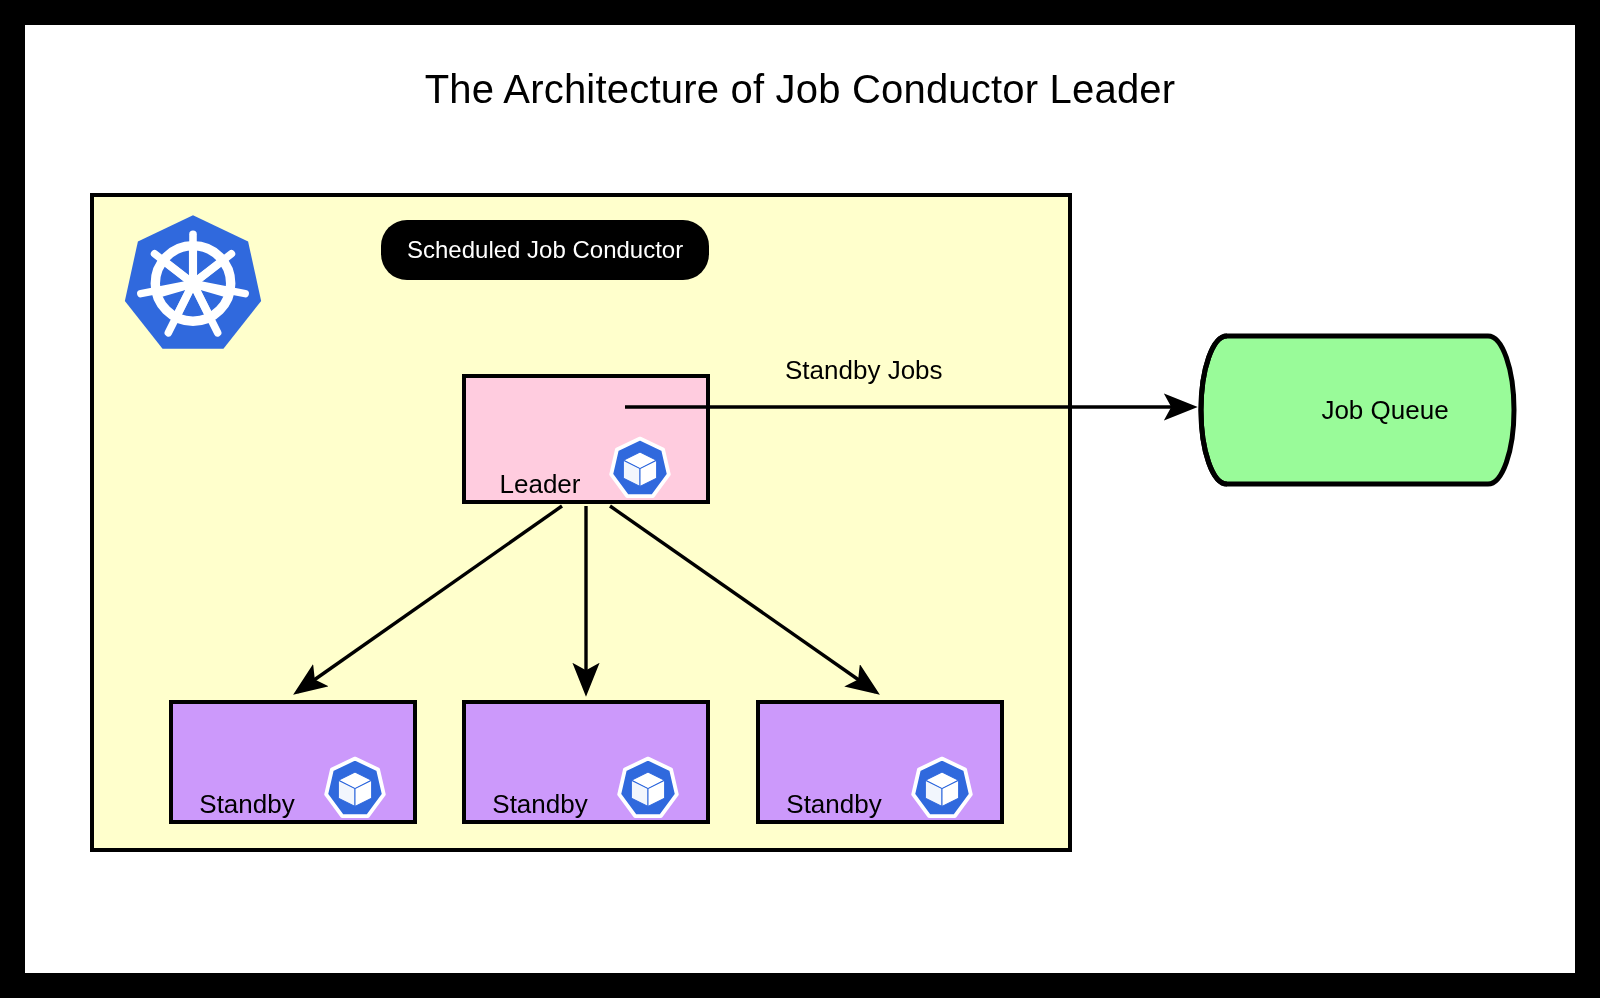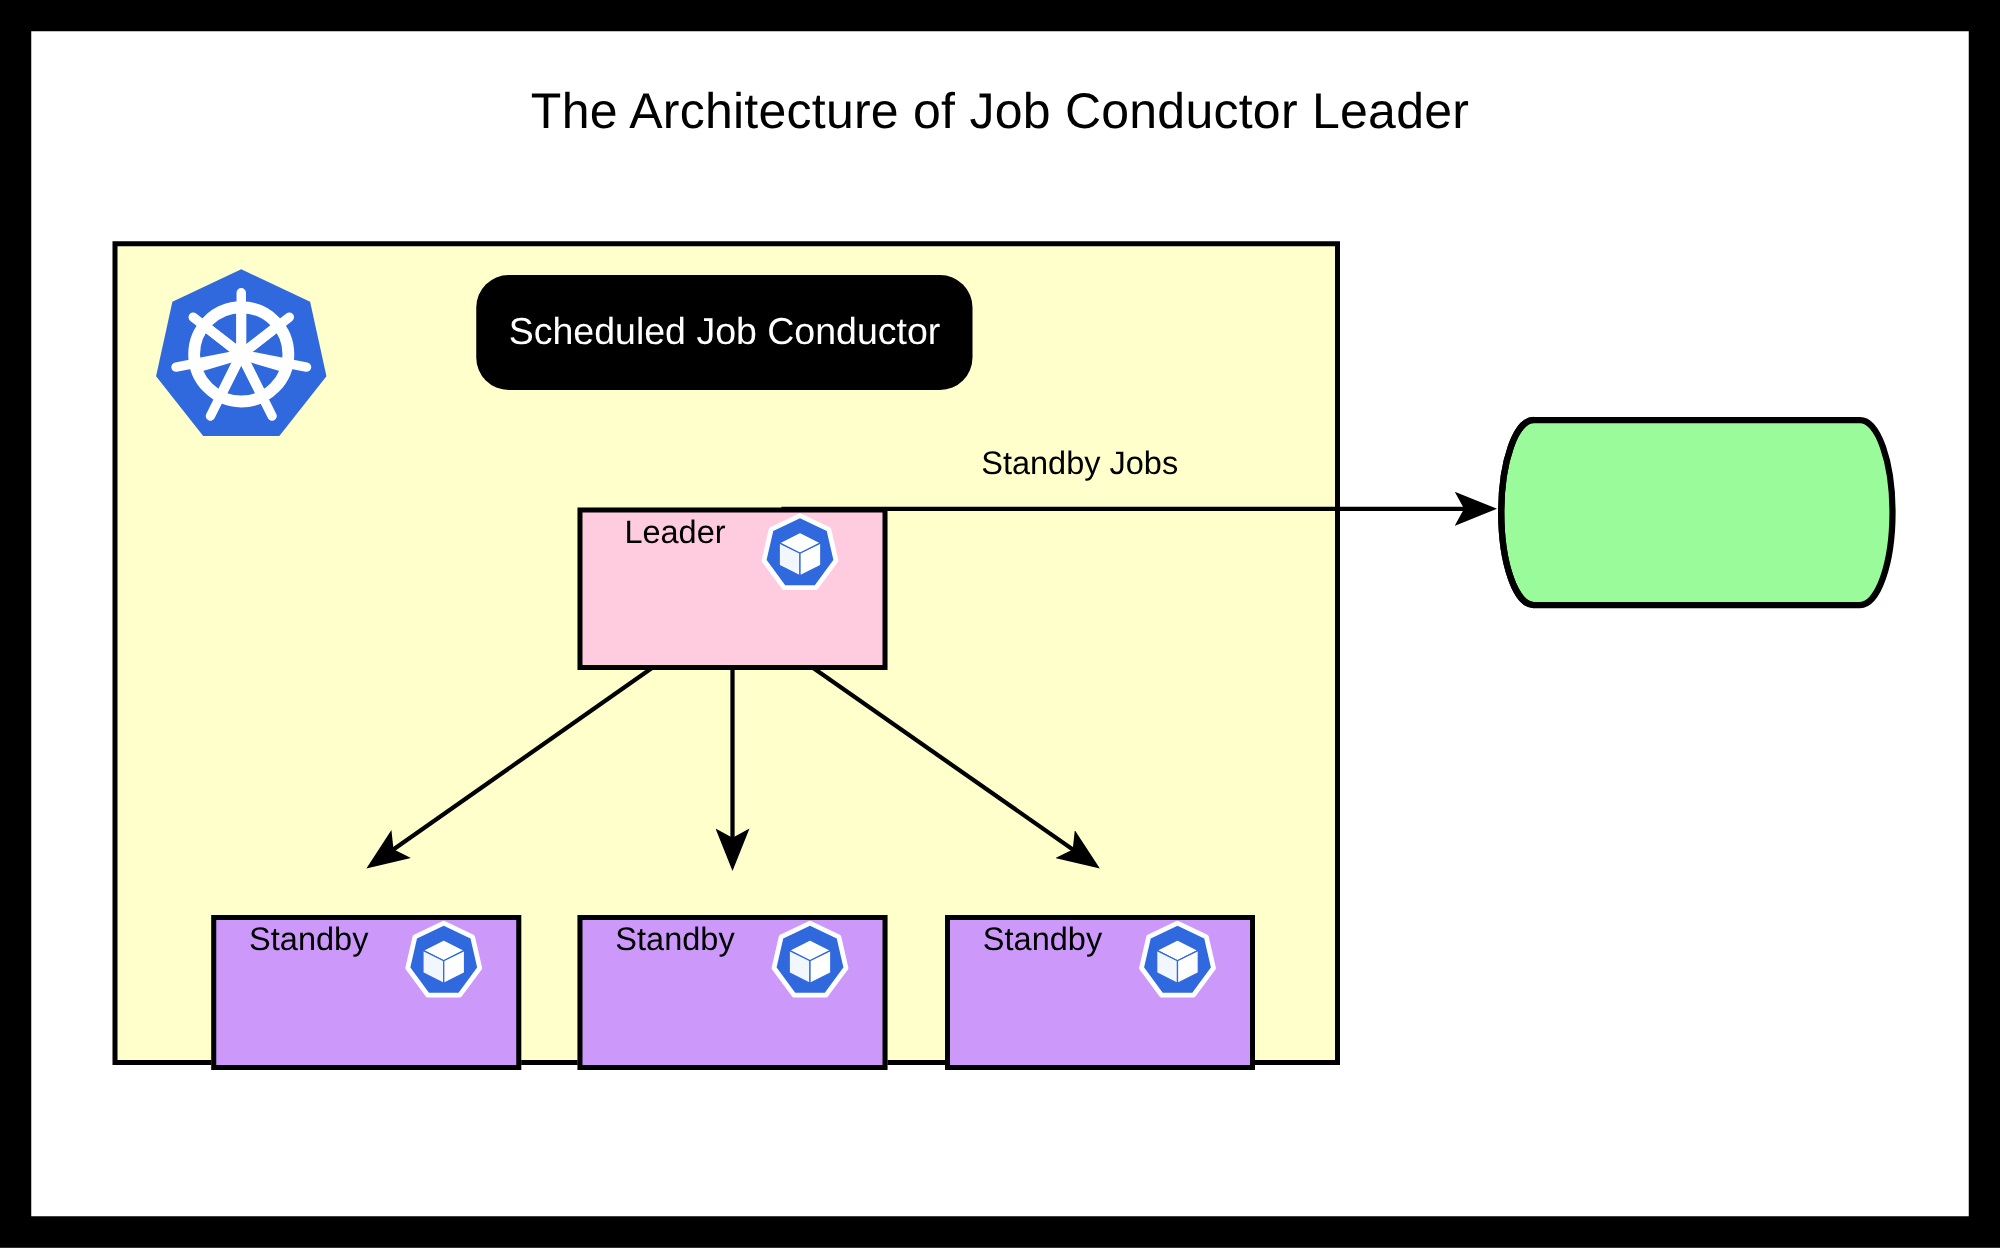--- a/index.html
+++ b/index.html
@@ -53,40 +53,39 @@
     top: 14px;
     width: 170px;
     height: 145px;
   }
   
   #cluster-badge {
     position: absolute;
     left: 287px;
     top: 23px;
     height: 60px;
-    padding: 16px 26px;
+    padding: 0 26px;
     background: #000000;
     border-radius: 26px;
     color: #ffffff;
-    font-size: 30px;
+    font-size: 24px;
     display: flex;
     align-items: center;
     justify-content: center;
     white-space: nowrap;
   }
   
   .node-box {
     position: absolute;
     border: 4px solid #000000;
     box-sizing: border-box;
     display: flex;
-    align-items: flex-start;
+    align-items: flex-end;
     justify-content: center;
     gap: 28px;
-    margin-top: 32px;
   }
   .node-label {
     font-size: 26px;
     color: #000000;
     white-space: nowrap;
   }
   .pod-icon {
     width: 64px;
     height: 64px;
     flex: 0 0 auto;
@@ -266,15 +265,18 @@
           <path d="M0,0 L10,4 L0,8 L2.2,4 Z" fill="#000000"></path>
         </marker>
       </defs>
       <line x1="0" y1="42" x2="568" y2="42" stroke="#000000" stroke-width="3.4" marker-end="url(#arrowhead2)"></line>
     </svg>
 
     <svg id="job-queue" viewBox="0 0 325 160">
       <path d="M32,6 H293 A26,74 0 0 1 293,154 H32 A26,74 0 0 1 32,6 Z" fill="#99fb99" stroke="#000000" stroke-width="5" stroke-linejoin="round"></path>
       <path d="M32,6 A26,74 0 0 0 32,154" fill="none" stroke="#000000" stroke-width="5"></path>
     </svg>
+    <div id="job-queue-label">
+      <span>Job Queue</span>
+    </div>
 
   </div>
 </div>
 
 </body></html>

